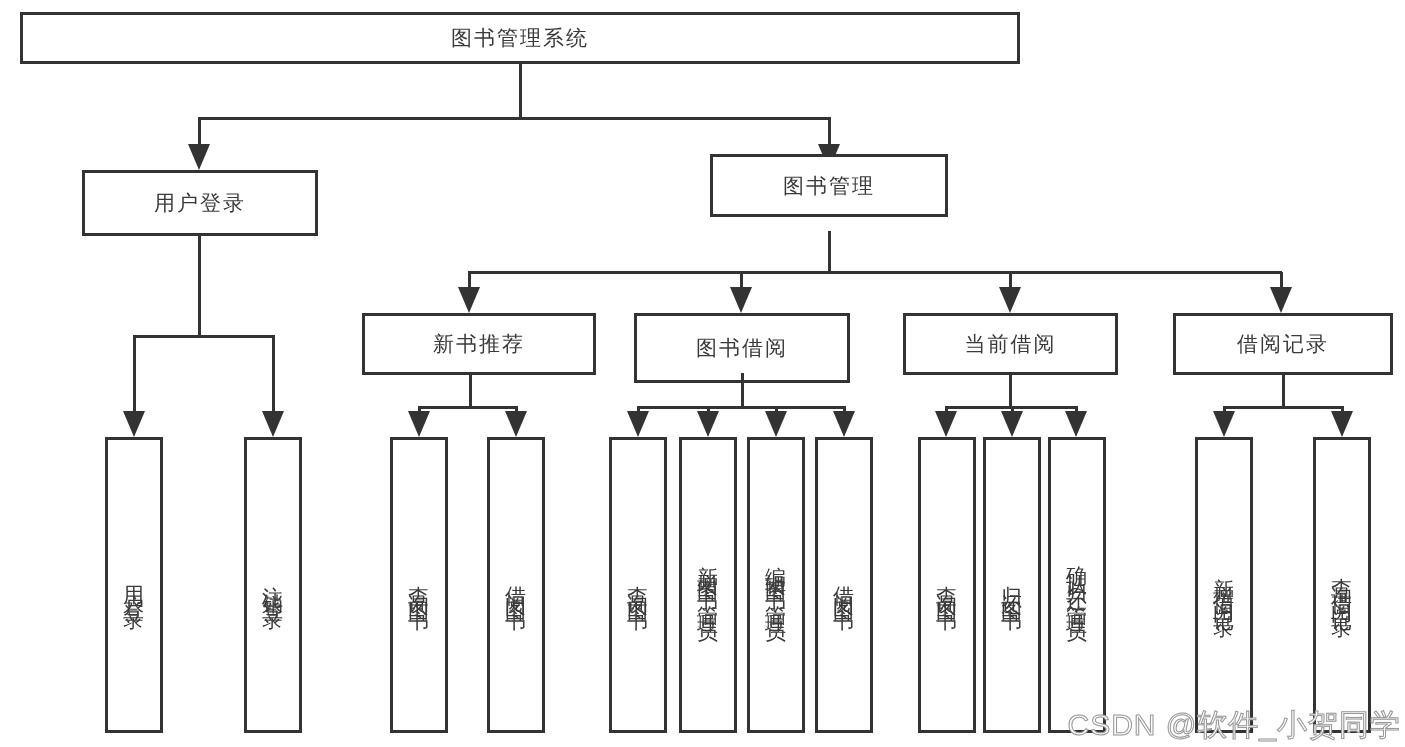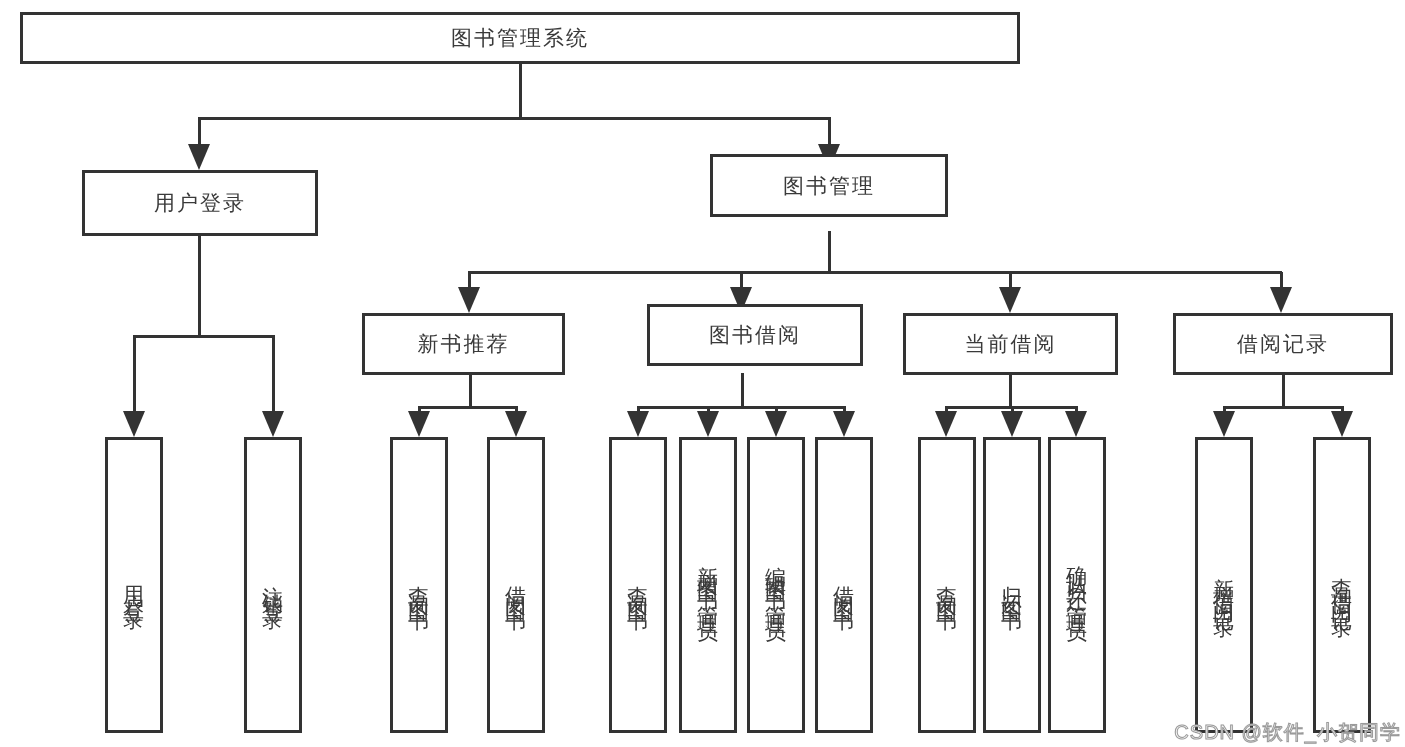--- a/index.html
+++ b/index.html
@@ -73,21 +73,21 @@
     height: 0;
     border-left: 11px solid transparent;
     border-right: 11px solid transparent;
     border-top: 26px solid #333333;
     display: block;
   }
   .watermark {
     position: absolute;
     right: 4px;
     bottom: 1px;
-    font-size: 20px;
+    font-size: 30px;
     letter-spacing: 1px;
     color: #fdfdfd;
     -webkit-text-stroke: 1px #9a9a9a;
     text-shadow: 0 0 1px #9a9a9a;
     z-index: 10;
     white-space: nowrap;
   }
 </style>
 </head>
 <body>
@@ -139,24 +139,24 @@
     </div>
   <div class="arrow" style="left:999px; top:272px; height:41px;">
       <i class="shaft"></i>
       <i class="head"></i>
     </div>
   <div class="arrow" style="left:1270px; top:272px; height:41px;">
       <i class="shaft"></i>
       <i class="head"></i>
     </div>
 
-  <div class="box hbox" style="left:362px; top:313px; width:203px; height:62px;">
+  <div class="box hbox" style="left:362px; top:313px; width:234px; height:62px;">
     <span>新书推荐</span>
   </div>
-  <div class="box hbox" style="left:634px; top:304px; width:216px; height:62px;margin-left:13px;">
+  <div class="box hbox" style="left:634px; top:313px; width:216px; height:70px;">
     <span>图书借阅</span>
   </div>
   <div class="box hbox" style="left:903px; top:313px; width:215px; height:62px;">
     <span>当前借阅</span>
   </div>
   <div class="box hbox" style="left:1173px; top:313px; width:220px; height:62px;">
     <span>借阅记录</span>
   </div>
 
   <div class="vline" style="left:469px; top:373px; height:36px;"></div>

